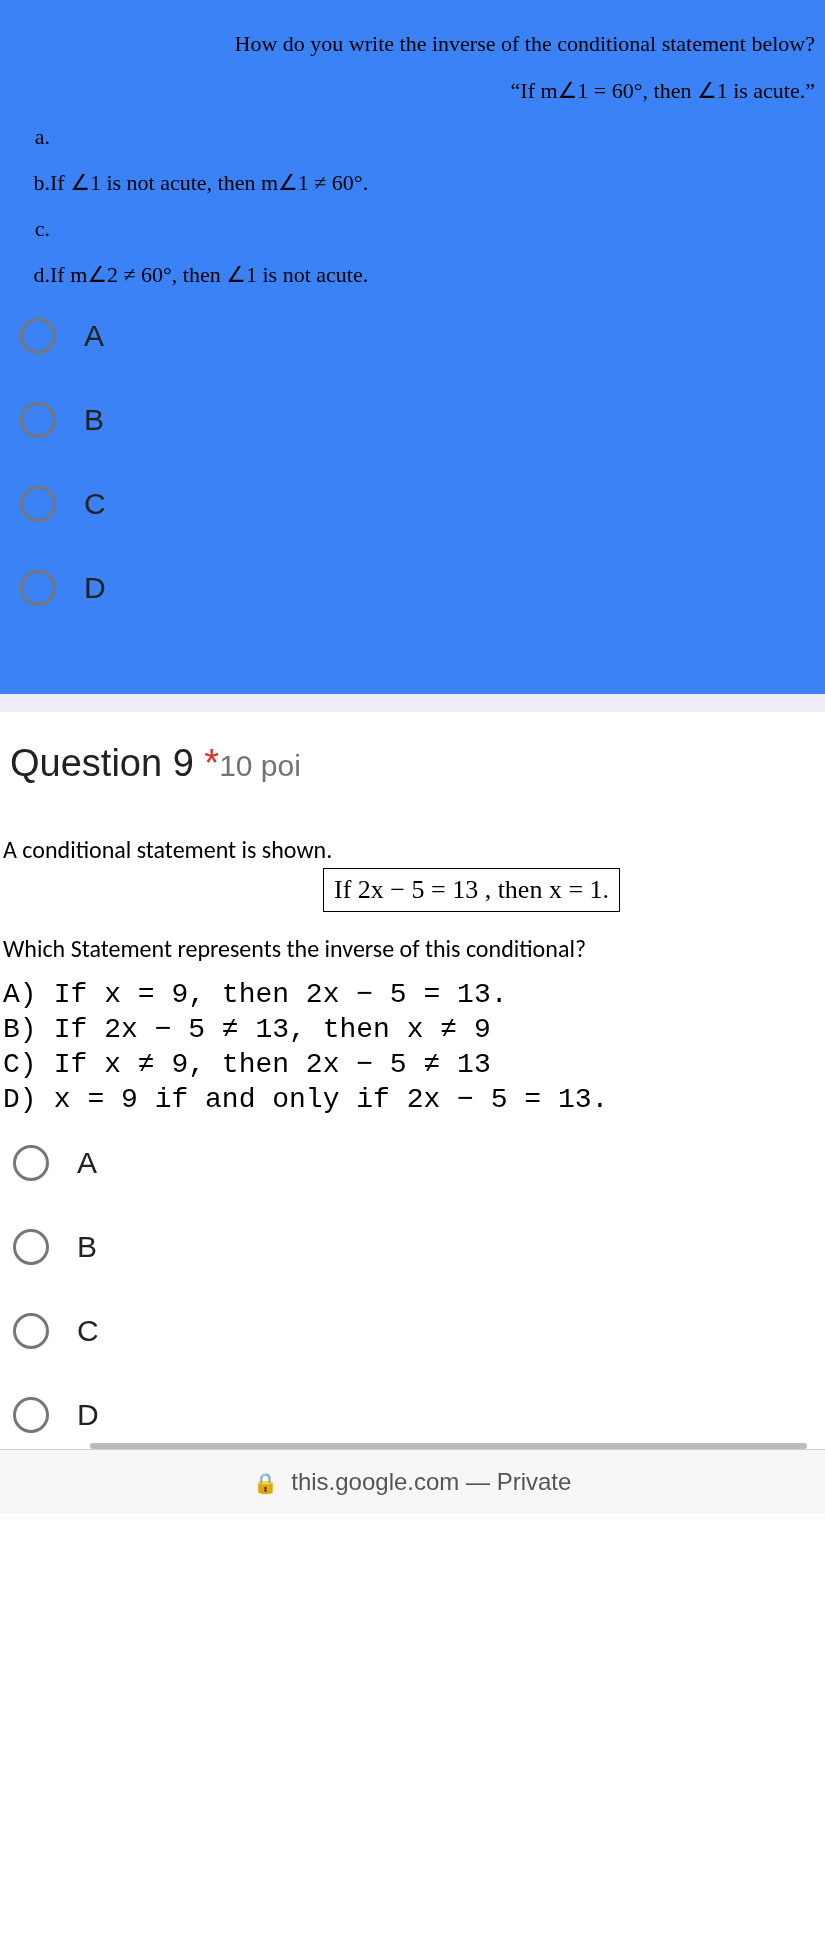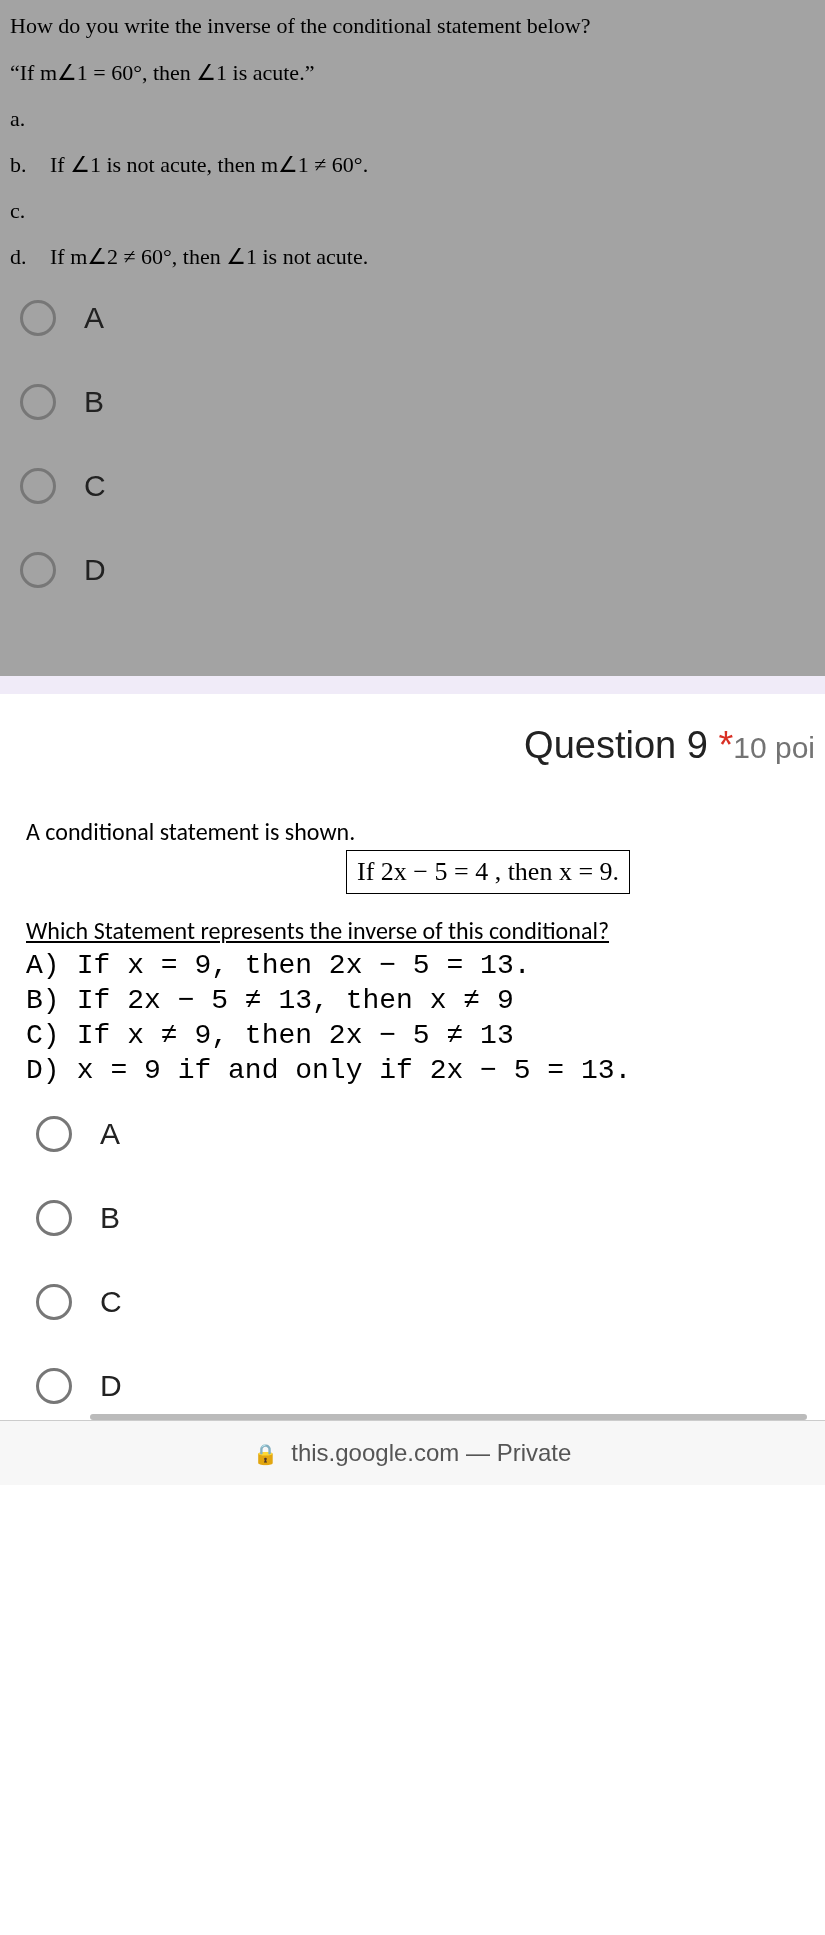--- a/index.html
+++ b/index.html
@@ -3,22 +3,23 @@
 <meta charset="utf-8">
 <style>
   * { box-sizing: border-box; margin: 0; padding: 0; }
   body {
     font-family: Arial, Helvetica, sans-serif;
     background: #fff;
     width: 825px;
     color: #000;
   }
   .question-card {
-    background: #a3a3a3;
-    padding: 11px 10px 40px 10px;
+    background: #3b82f6;
+    padding: 29px 10px 40px 10px;
+    text-align: right;
   }
   .q-prompt {
     font-family: 'Times New Roman', serif;
     font-size: 22px;
     margin-bottom: 18px;
     line-height: 1.4;
   }
   .q-quoted {
     font-family: Liberation Serif, serif;
     font-size: 22px;
@@ -59,58 +60,57 @@
     font-size: 30px;
     color: #222;
   }
   .divider {
     height: 18px;
     background: #f0ebf8;
     width: 100%;
   }
   .q-header {
     display: flex;
-    justify-content: flex-end;
+    justify-content: flex-start;
     align-items: baseline;
     padding: 30px 10px 20px 10px;
   }
   .q-title {
     font-family: 'Google Sans', Arial, sans-serif;
     font-size: 38px;
     color: #222;
     font-weight: 400;
   }
   .asterisk { color: #d93025; }
   .points {
     font-family: Arial, sans-serif;
     font-size: 30px;
     color: #737373;
   }
   .q9-body {
-    padding: 30px 10px 10px 26px;
+    padding: 30px 10px 10px 3px;
   }
   .cond-intro {
     font-family: Calibri, Arial, sans-serif;
     font-size: 24px;
     margin-bottom: 4px;
   }
   .cond-box {
     border: 1px solid #000;
     display: inline-block;
     padding: 6px 10px;
     font-family: 'Times New Roman', serif;
     font-size: 26px;
     margin-left: 320px;
     margin-bottom: 22px;
   }
   .which {
     font-family: Calibri, Arial, sans-serif;
     font-size: 24px;
-    margin-bottom: 5px;
-    text-decoration: underline;
+    margin-bottom: 16px;
   }
   .ans-row {
     font-family: Liberation Mono, monospace;
     font-size: 28px;
     margin-bottom: 4px;
   }
   .ans-letter { display: inline-block; width: 34px; }
   .bottom-bar {
     position: relative;
     border-top: 1px solid #ccc;
@@ -181,21 +181,21 @@
 <div>
   <div class="q-header">
     <div class="q-title">
       <span>Question 9 </span><span class="asterisk">*</span>
     </div>
     <div class="points">10 poi</div>
   </div>
 
   <div class="q9-body">
     <div class="cond-intro">A conditional statement is shown.</div>
-    <div class="cond-box">If 2x − 5 = 4 , then x = 9.</div>
+    <div class="cond-box">If 2x − 5 = 13 , then x = 1.</div>
     <div class="which">Which Statement represents the inverse of this conditional?</div>
 
     <div class="ans-row">
       <span class="ans-letter">A)</span>
       <span>If x = 9, then 2x − 5 = 13.</span>
     </div>
     <div class="ans-row">
       <span class="ans-letter">B)</span>
       <span>If 2x − 5 ≠ 13, then x ≠ 9</span>
     </div>

